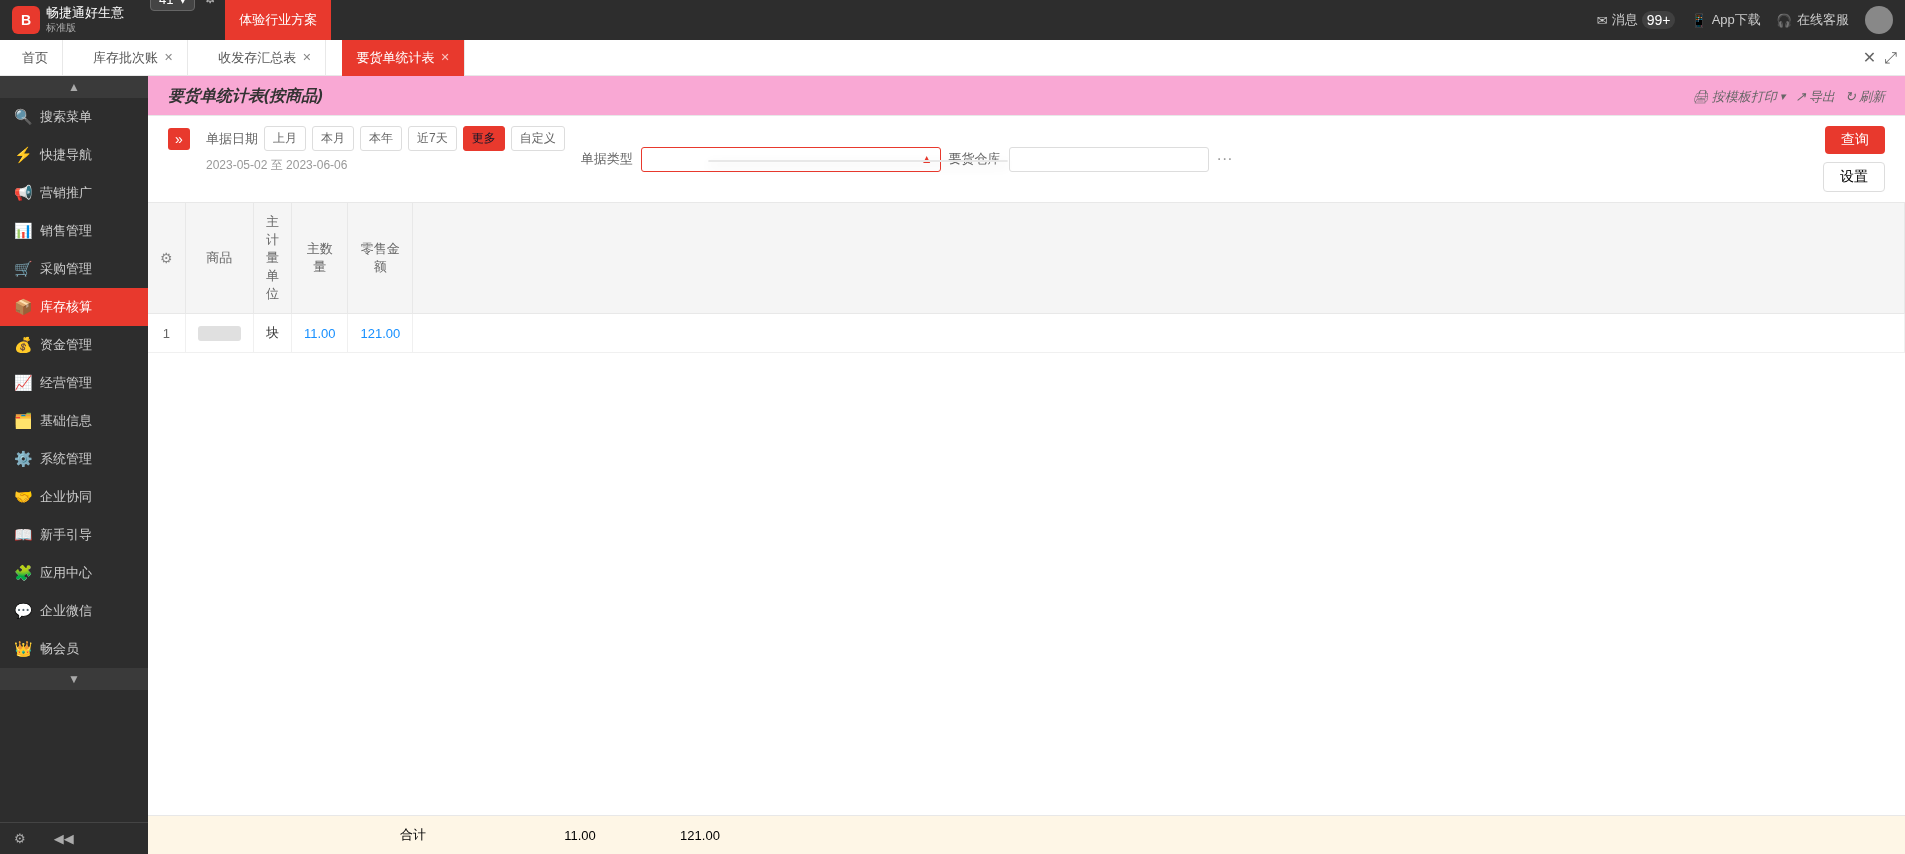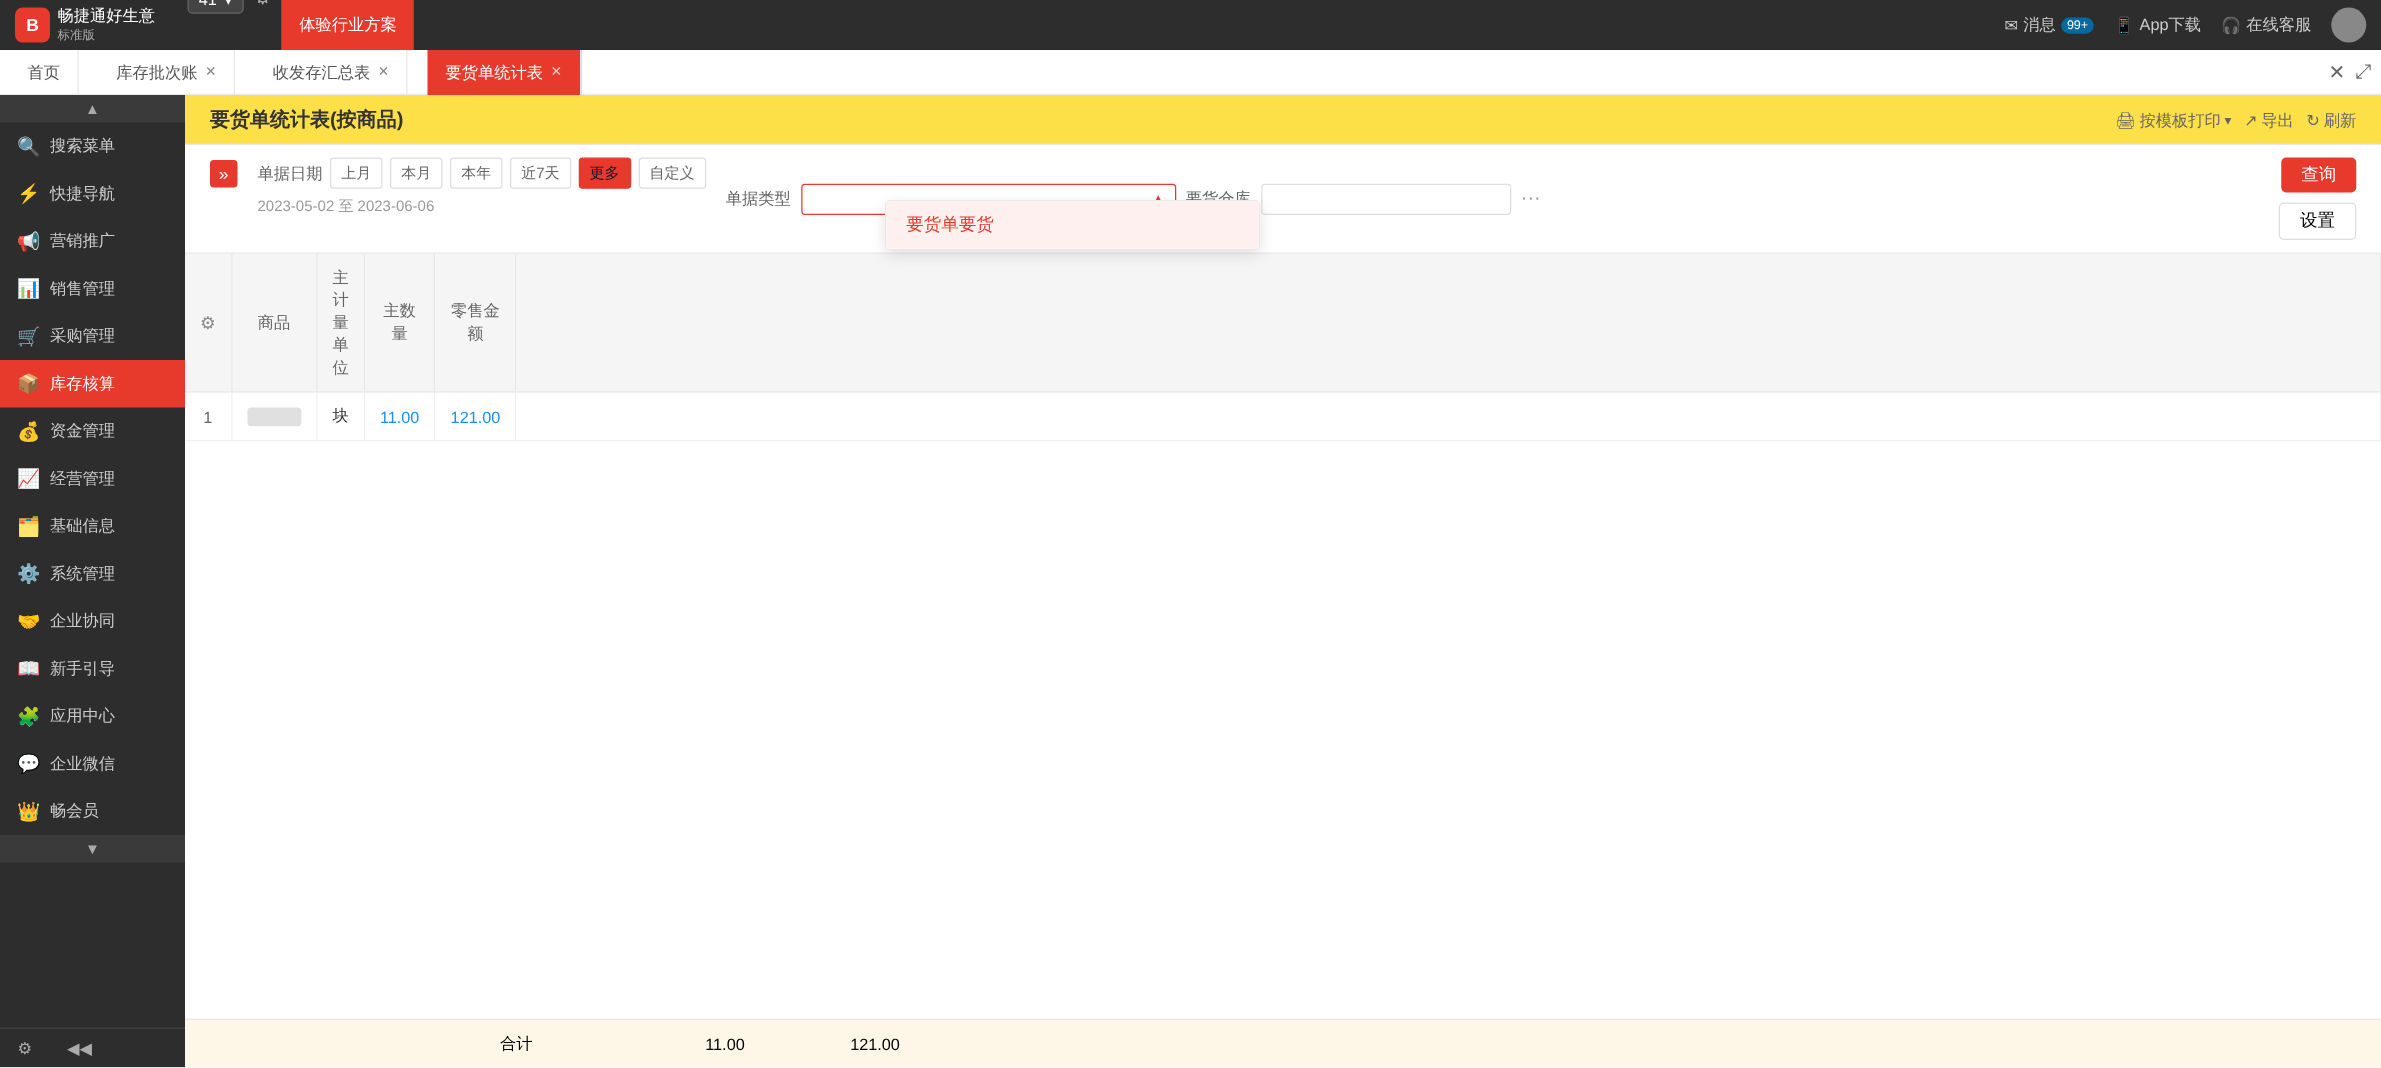--- a/index.html
+++ b/index.html
@@ -65,25 +65,25 @@
       display: flex;
       align-items: center;
       gap: 16px;
       color: #ccc;
       font-size: 13px;
     }
     .header-right-item {
       display: flex; align-items: center; gap: 4px; cursor: pointer;
     }
     .badge {
-      background: #0369a1;
+      background: #404040;
       color: white;
       border-radius: 10px;
       padding: 1px 5px;
-      font-size: 10px;
+      font-size: 14px;
     }
     .avatar {
       width: 28px; height: 28px;
       background: #888;
       border-radius: 50%;
     }
 
     
     .tab-bar {
       height: 36px;
@@ -177,24 +177,25 @@
     .content-area {
       flex: 1;
       display: flex;
       flex-direction: column;
       overflow: hidden;
       background: #f5f5f5;
     }
 
     
     .page-header {
-      background: #fde047;
+      background: #f9a8d4;
       padding: 10px 20px 0;
       border-bottom: 1px solid #e8e8e8;
       flex-shrink: 0;
+      font-style: italic;
     }
     .page-title-bar {
       display: flex;
       align-items: center;
       justify-content: space-between;
       padding-bottom: 8px;
     }
     .page-title {
       font-size: 16px;
       font-weight: bold;
@@ -587,23 +588,20 @@
         <input class="warehouse-select" type="text" style="">
         <span class="more-icon">···</span>
       </div>
 
       <div style="display:flex; flex-direction:column; gap:4px; align-self:flex-start; margin-left:auto;">
         <button class="search-btn">查询</button>
         <button class="settings-btn">设置</button>
       </div>
 
       <div class="dropdown-overlay">
-        <div class="dropdown-item selected">
-          <span>要货单要货</span>
-        </div>
       </div>
     </div>
 
     <div class="table-area">
       <table>
         <thead>
           <tr>
             <th style="width:40px;">
               <span class="settings-col-icon">⚙</span>
             </th>

